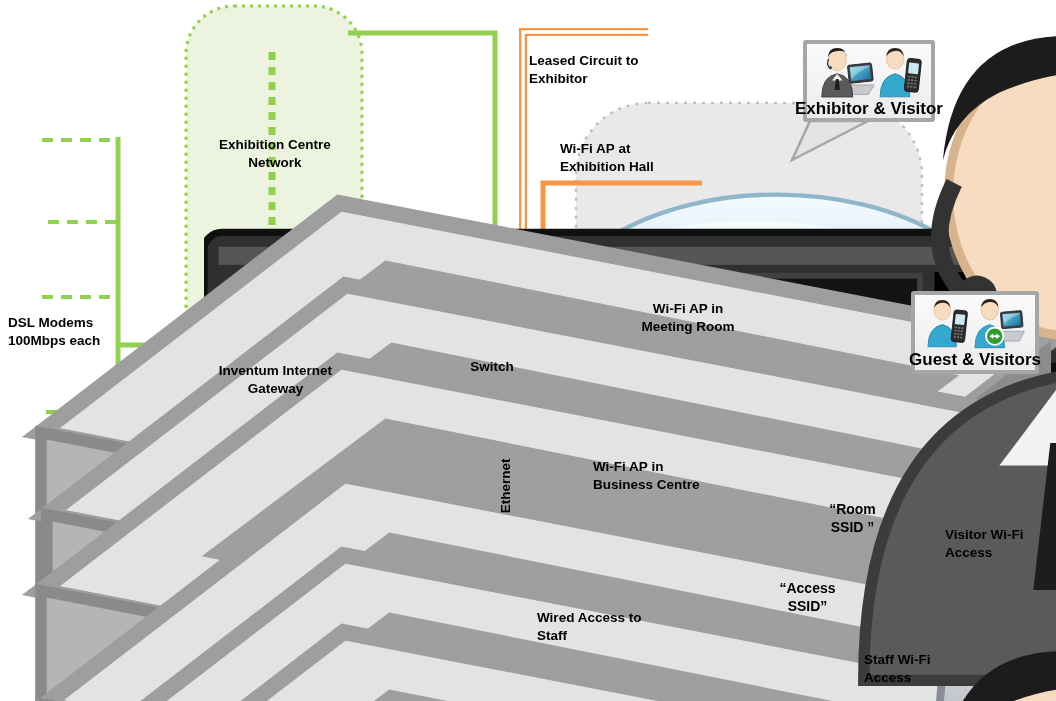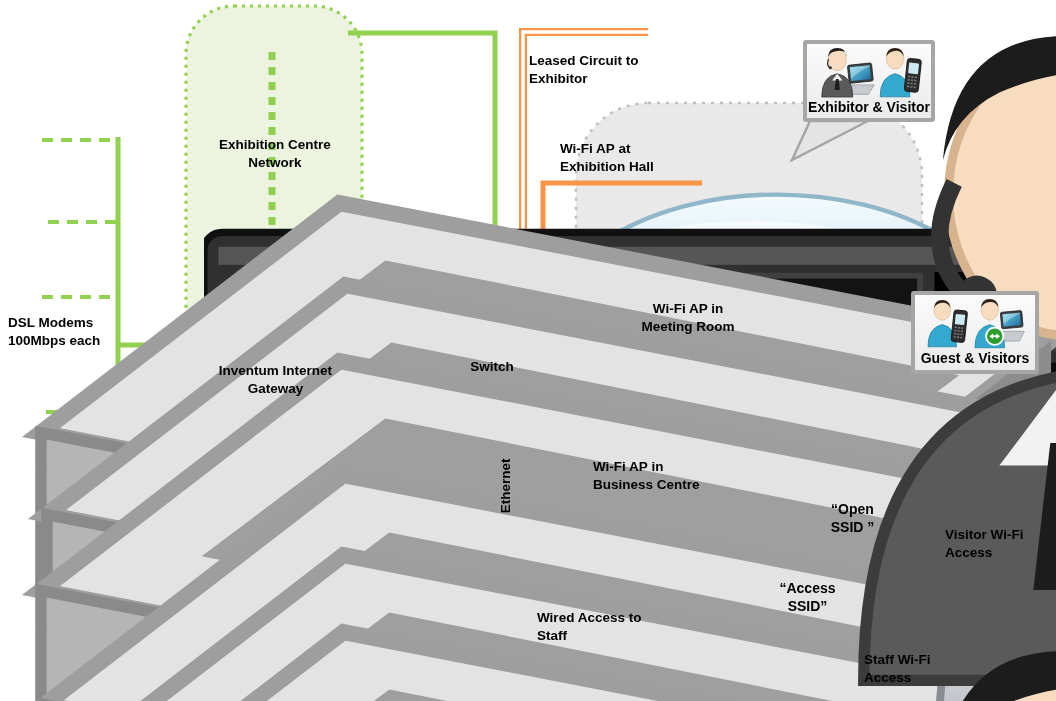--- a/index.html
+++ b/index.html
@@ -7,21 +7,21 @@
           font-family:"Liberation Sans",sans-serif;}
   .layer{position:absolute;left:0;top:0;}
   .lbl{position:absolute;font-weight:bold;font-size:13.5px;line-height:1.32;color:#000;
        white-space:pre-line;}
   .center{text-align:center;}
   .rot{transform:rotate(-90deg);transform-origin:center;}
   .callout-box{position:absolute;border:4px solid #a6a6a6;border-radius:3px;
        background:linear-gradient(#fbfbfb,#ebebeb);display:flex;flex-direction:column;
        align-items:center;justify-content:flex-start;box-sizing:border-box;padding:1px 2px;}
   .box-icons{display:flex;align-items:flex-end;justify-content:center;height:54px;}
-  .box-label{font-weight:bold;font-size:14px;color:#000;white-space:nowrap;margin-top:0px;}
+  .box-label{font-weight:bold;font-size:17px;color:#000;white-space:nowrap;margin-top:0px;}
 </style>
 </head>
 <body>
 
 <div class="canvas">
 
 <svg class="layer" width="1056" height="701" viewBox="0 0 1056 701">
   <defs>
     <linearGradient id="gSilver" x1="0" y1="0" x2="0" y2="1">
       <stop offset="0" stop-color="#fafbfc"></stop>
@@ -307,21 +307,21 @@
 <div class="lbl center" style="left:452px;top:358px;width:80px;">Switch</div>
 <div class="lbl center rot" style="left:461px;top:477px;width:90px;">Ethernet</div>
 <div class="lbl" style="left:529px;top:52px;width:130px;">Leased Circuit to
 Exhibitor</div>
 <div class="lbl" style="left:560px;top:140px;width:130px;">Wi-Fi AP at
 Exhibition Hall</div>
 <div class="lbl center" style="left:628px;top:300px;width:120px;">Wi-Fi AP in
 Meeting Room</div>
 <div class="lbl" style="left:593px;top:458px;width:130px;">Wi-Fi AP in
 Business Centre</div>
-<div class="lbl center" style="left:805px;top:500px;width:95px;font-size:14px;">“Open
+<div class="lbl center" style="left:805px;top:500px;width:95px;font-size:14px;">“Room
 SSID ”</div>
 <div class="lbl center" style="left:760px;top:579px;width:95px;font-size:14px;">“Access
 SSID”</div>
 <div class="lbl" style="left:945px;top:526px;width:110px;">Visitor Wi-Fi
 Access</div>
 <div class="lbl" style="left:864px;top:651px;width:100px;">Staff Wi-Fi
 Access</div>
 <div class="lbl" style="left:537px;top:609px;width:125px;">Wired Access to
 Staff</div>
 

